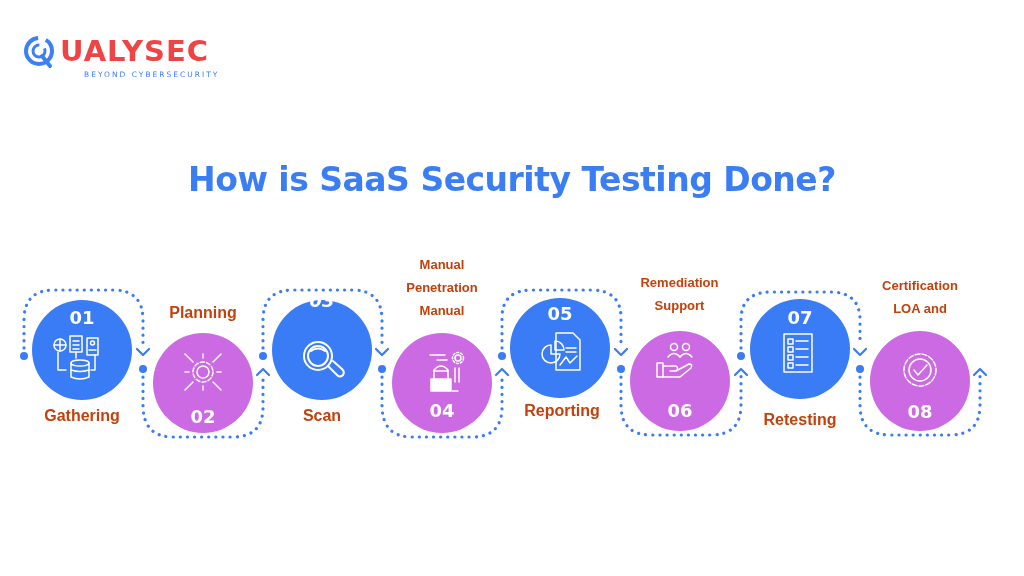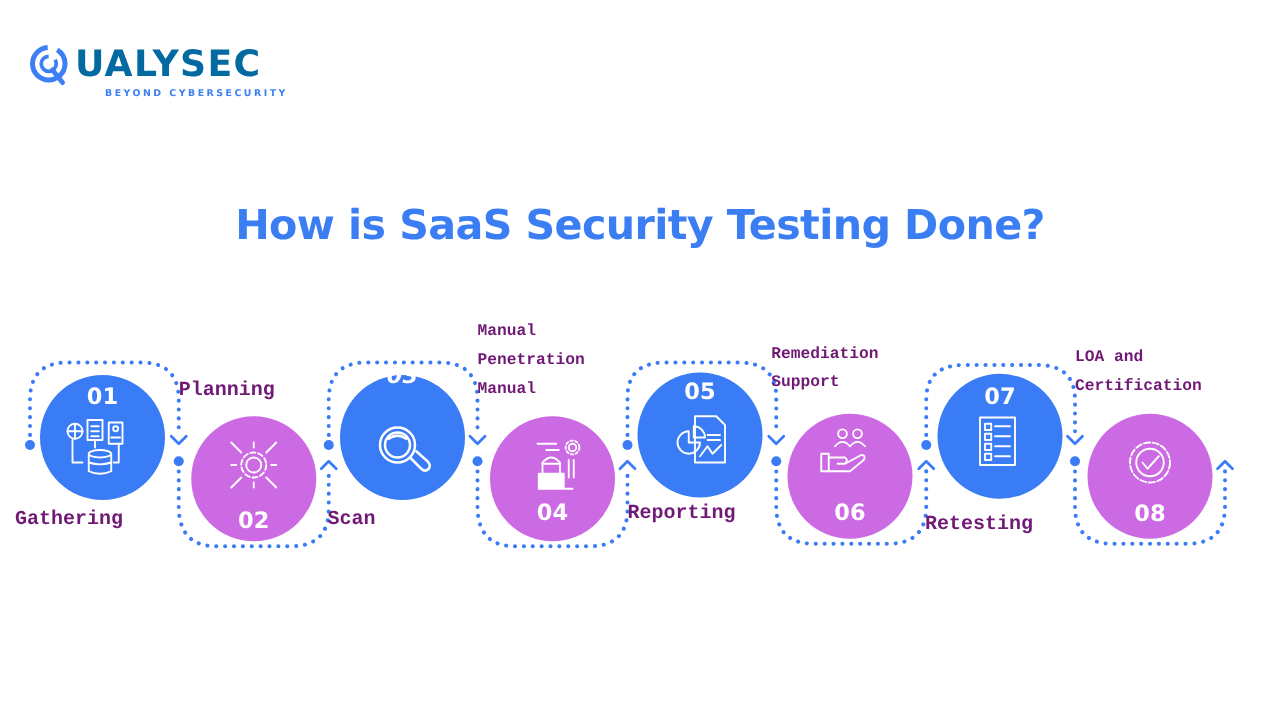--- a/index.html
+++ b/index.html
@@ -3,36 +3,36 @@
 <meta charset="utf-8">
 <style>
   html, body { margin:0; padding:0; }
   body {
     width:1024px; height:576px; background:#ffffff; position:relative; overflow:hidden;
     font-family: "DejaVu Sans", "Liberation Sans", sans-serif;
   }
   .logo { position:absolute; left:22px; top:34px; width:210px; height:48px; }
   .logo-word {
     position:absolute; left:38px; top:0px; font-family:"DejaVu Sans", sans-serif;
-    font-weight:bold; font-size:29px; color:#0369a1; letter-spacing:1px; line-height:34px;
+    font-weight:bold; font-size:29px; color:#ef4444; letter-spacing:1px; line-height:34px;
   }
   .logo-q { position:absolute; left:0; top:0; width:36px; height:36px; }
   .logo-tag {
-    position:absolute; left:62px; top:36px; font-size:7.5px; font-weight:bold; color:#3d7ff5;
+    position:absolute; left:62px; top:36px; font-size:7.5px; font-weight:normal; color:#3d7ff5;
     letter-spacing:2px; white-space:nowrap;text-align:center;
   }
   .title {
     position:absolute; left:0; top:160px; width:1024px; text-align:center;
     font-family:"DejaVu Sans", sans-serif; font-weight:bold; font-size:33px; color:#3b7ef4;
     letter-spacing:-0.5px;
   }
   svg.flow { position:absolute; left:0; top:0; }
   .lbl {
-    position:absolute; text-align:left; font-weight:bold; color:#701a75;
-    font-family:Liberation Mono, monospace; white-space:nowrap;
+    position:absolute; text-align:center; font-weight:bold; color:#c2410c;
+    font-family:Liberation Sans, sans-serif; white-space:nowrap;
   }
   .lbl.big { font-size:16px; line-height:21px; }
   .lbl.small { font-size:13px; line-height:23px; }
   .num {
     position:absolute; width:60px; text-align:center; color:#ffffff; font-weight:bold;
     font-size:18px; font-family:"DejaVu Sans", sans-serif;
   }
 </style>
 </head>
 <body>
@@ -212,15 +212,15 @@
   <div>Reporting</div>
 </div>
 <div class="lbl small" style="left:617px;top:271px;width:125px;">
   <div>Remediation</div>
   <div>Support</div>
 </div>
 <div class="lbl big" style="left:740px;top:409px;width:120px;">
   <div>Retesting</div>
 </div>
 <div class="lbl small" style="left:860px;top:274px;width:120px;">
+  <div>Certification</div>
   <div>LOA and</div>
-  <div>Certification</div>
 </div>
 
 </body></html>

